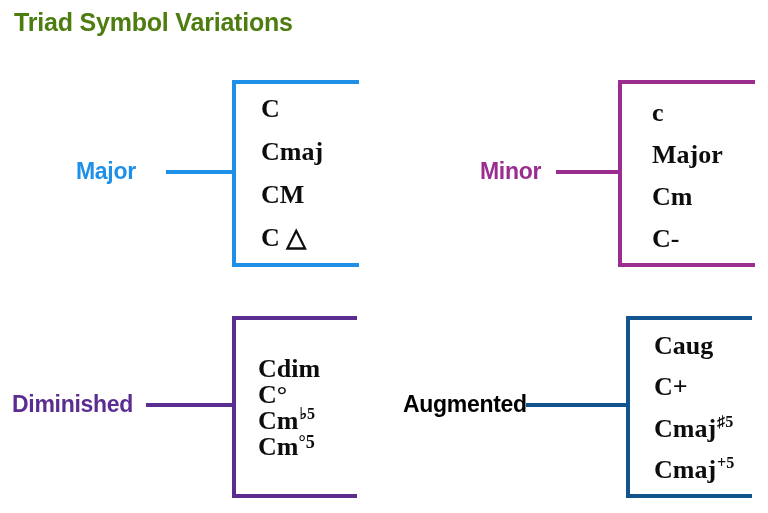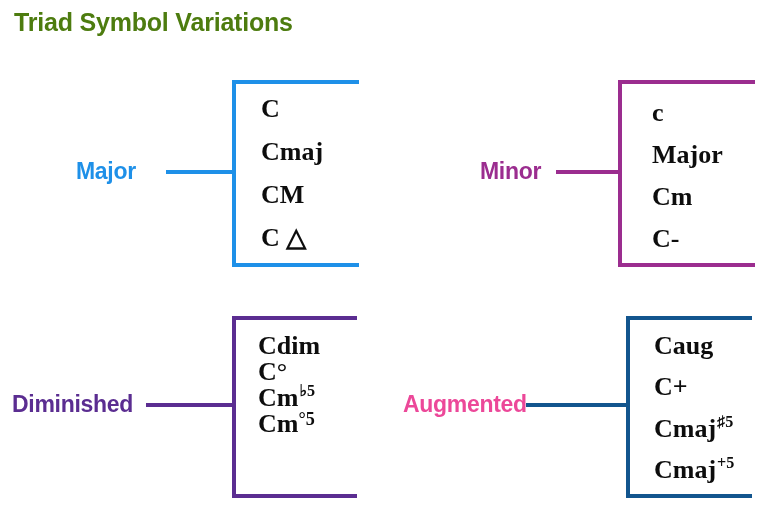--- a/index.html
+++ b/index.html
@@ -133,30 +133,30 @@
 </div>
 
 <div class="group" style="left:0px; top:290px; width:384px; height:223px;">
   <div class="group-label" style="left:12px; top:103px; color:#5b2d91;">Diminished</div>
   <div class="connector" style="left:146px; top:113px; width:90px; background:#5b2d91;"></div>
   <div class="bracket" style="left:232px; top:26px; width:125px; height:182px;">
     <div class="spine" style="background:#5b2d91;"></div>
     <div class="arm arm-top" style="width:125px; background:#5b2d91;"></div>
     <div class="arm arm-bottom" style="width:125px; background:#5b2d91;"></div>
   </div>
-  <div class="symbols" style="left:258px; top:43px; width:120px; height:150px; justify-content:flex-start;">
+  <div class="symbols" style="left:258px; top:43px; width:120px; height:150px; justify-content:center;">
     <div class="symbol"><span>Cdim</span></div>
     <div class="symbol"><span>C°</span></div>
     <div class="symbol"><span>Cm</span><sup>♭5</sup></div>
     <div class="symbol"><span>Cm</span><span class="sup-tight">°5</span></div>
   </div>
 </div>
 
 <div class="group" style="left:384px; top:290px; width:384px; height:223px;">
-  <div class="group-label" style="left:19px; top:103px; color:#ec4899;">Augmented</div>
+  <div class="group-label" style="left:19px; top:103px; color:#000000;">Augmented</div>
   <div class="connector" style="left:142px; top:113px; width:104px; background:#12558e;"></div>
   <div class="bracket" style="left:242px; top:26px; width:126px; height:182px;">
     <div class="spine" style="background:#12558e;"></div>
     <div class="arm arm-top" style="width:126px; background:#12558e;"></div>
     <div class="arm arm-bottom" style="width:126px; background:#12558e;"></div>
   </div>
   <div class="symbols" style="left:270px; top:43px; width:120px; height:150px; justify-content:space-between;">
     <div class="symbol"><span>Caug</span></div>
     <div class="symbol"><span>C+</span></div>
     <div class="symbol"><span>Cmaj</span><sup>♯5</sup></div>

